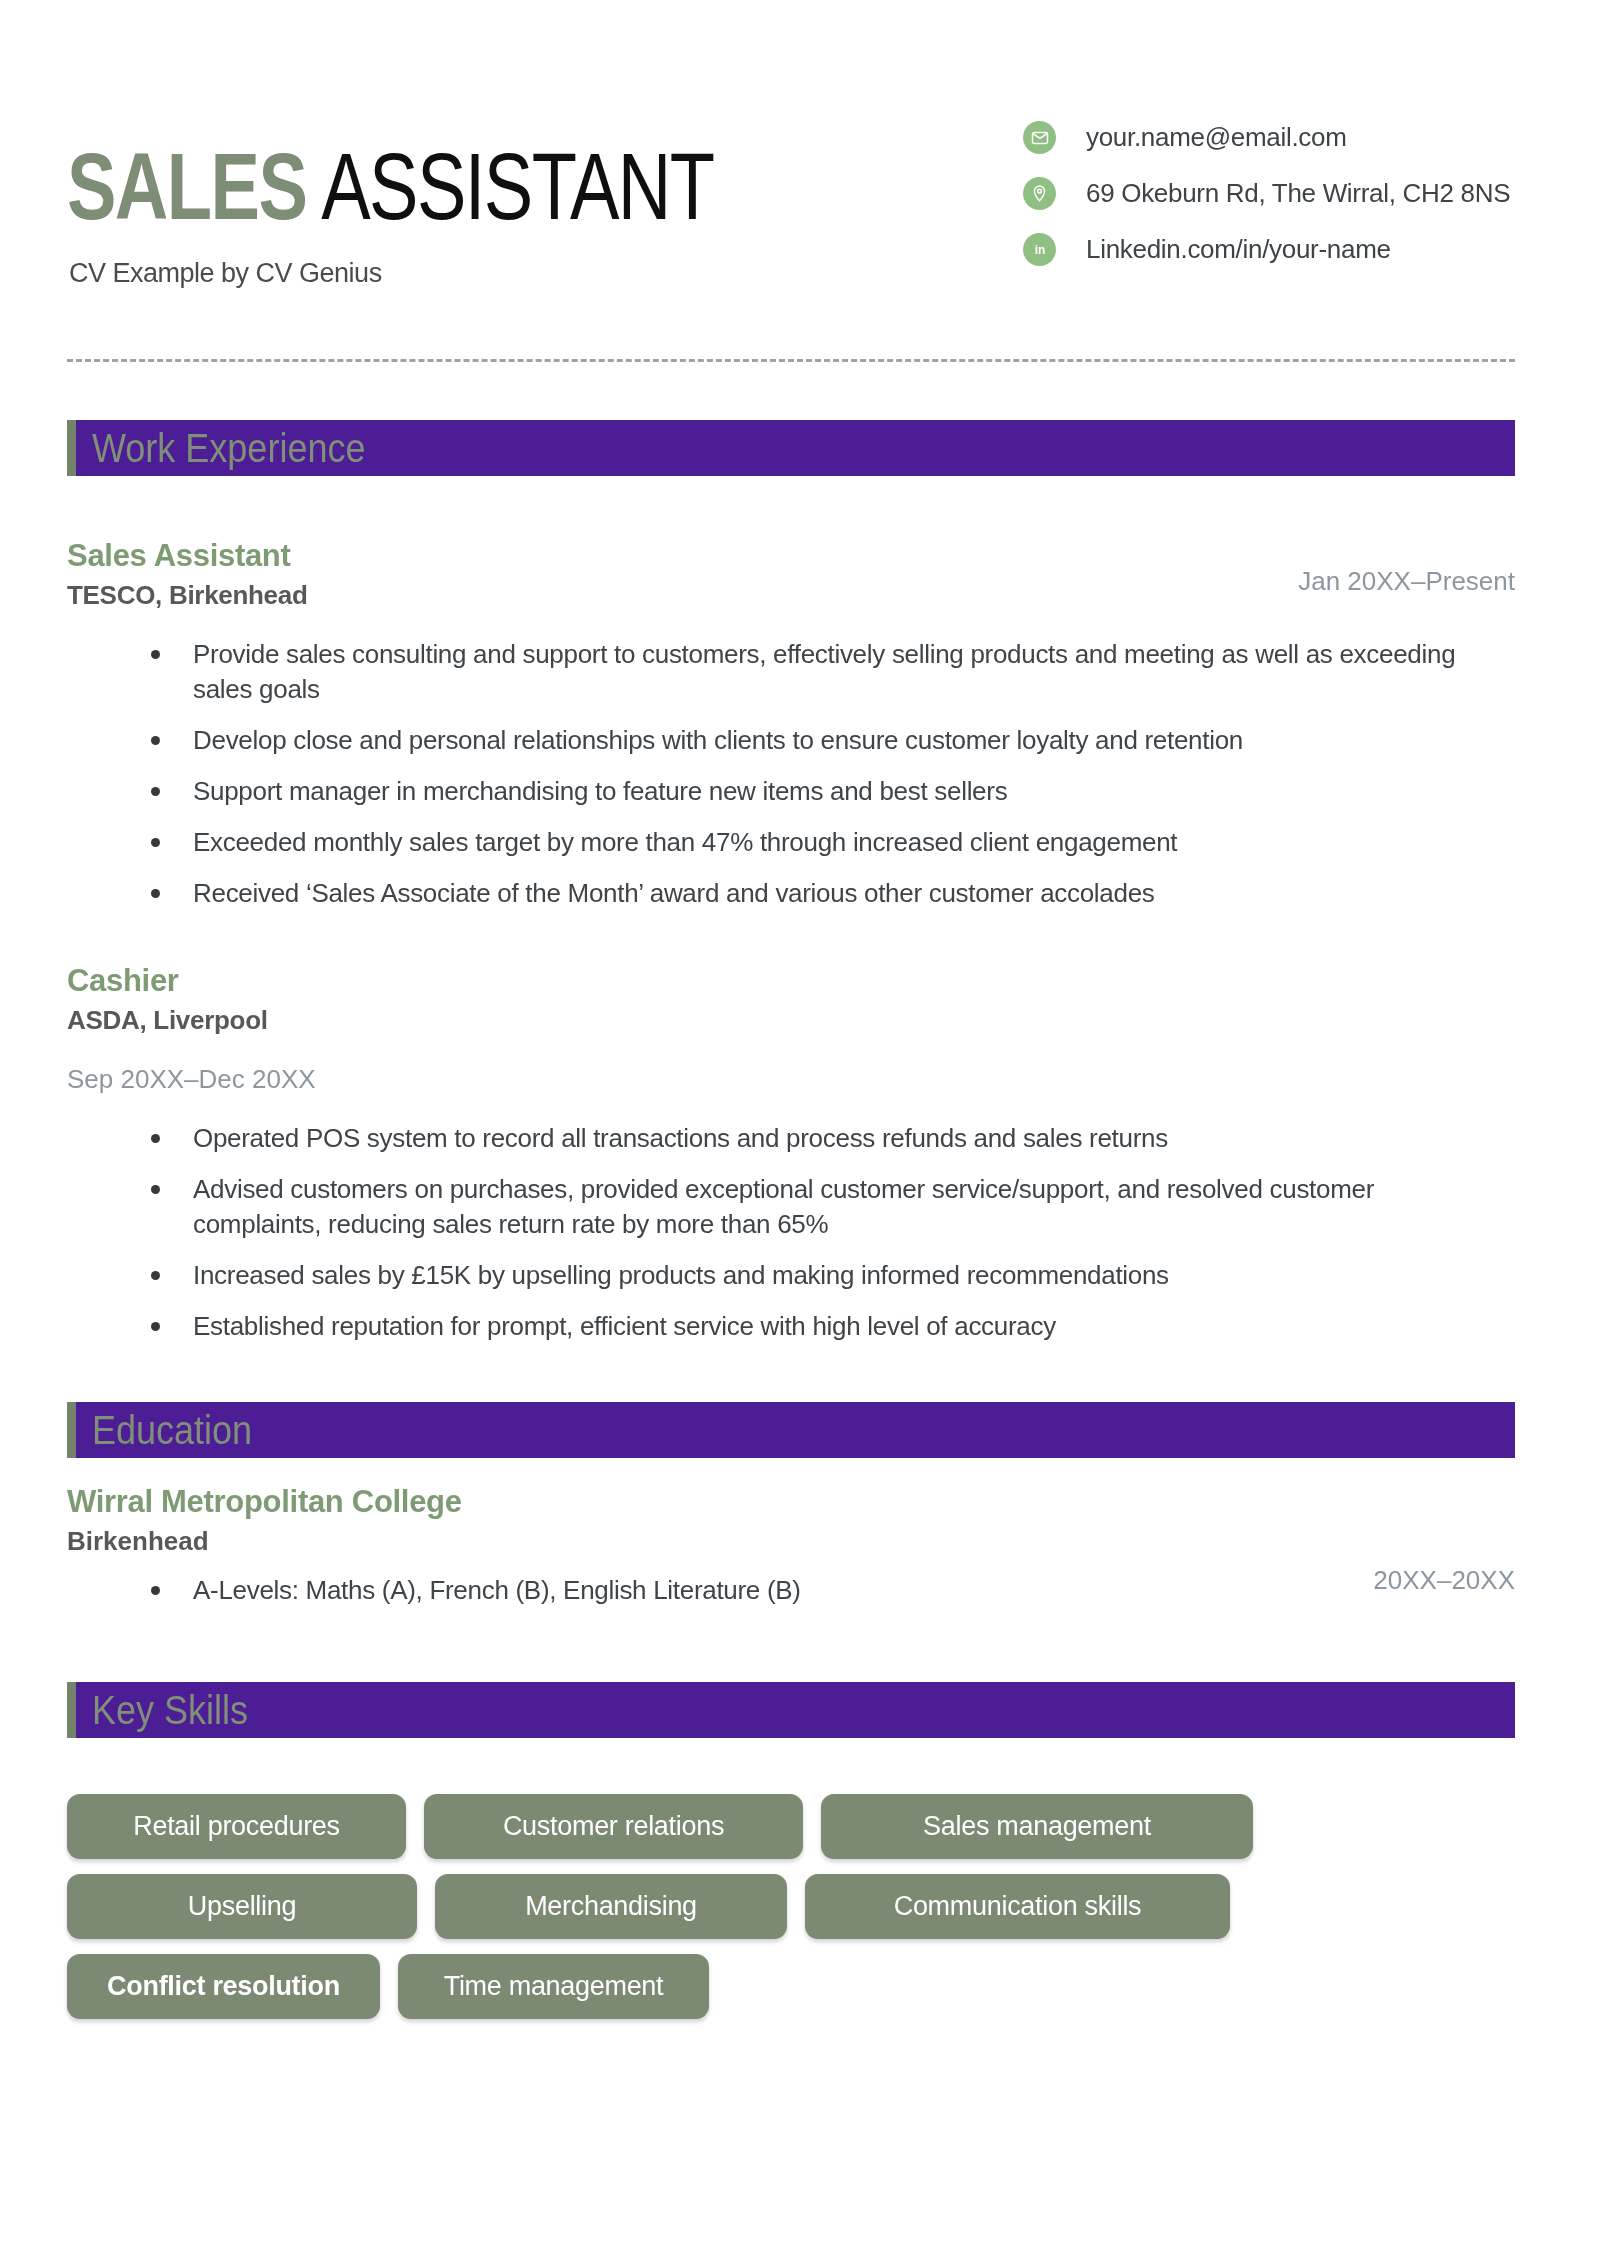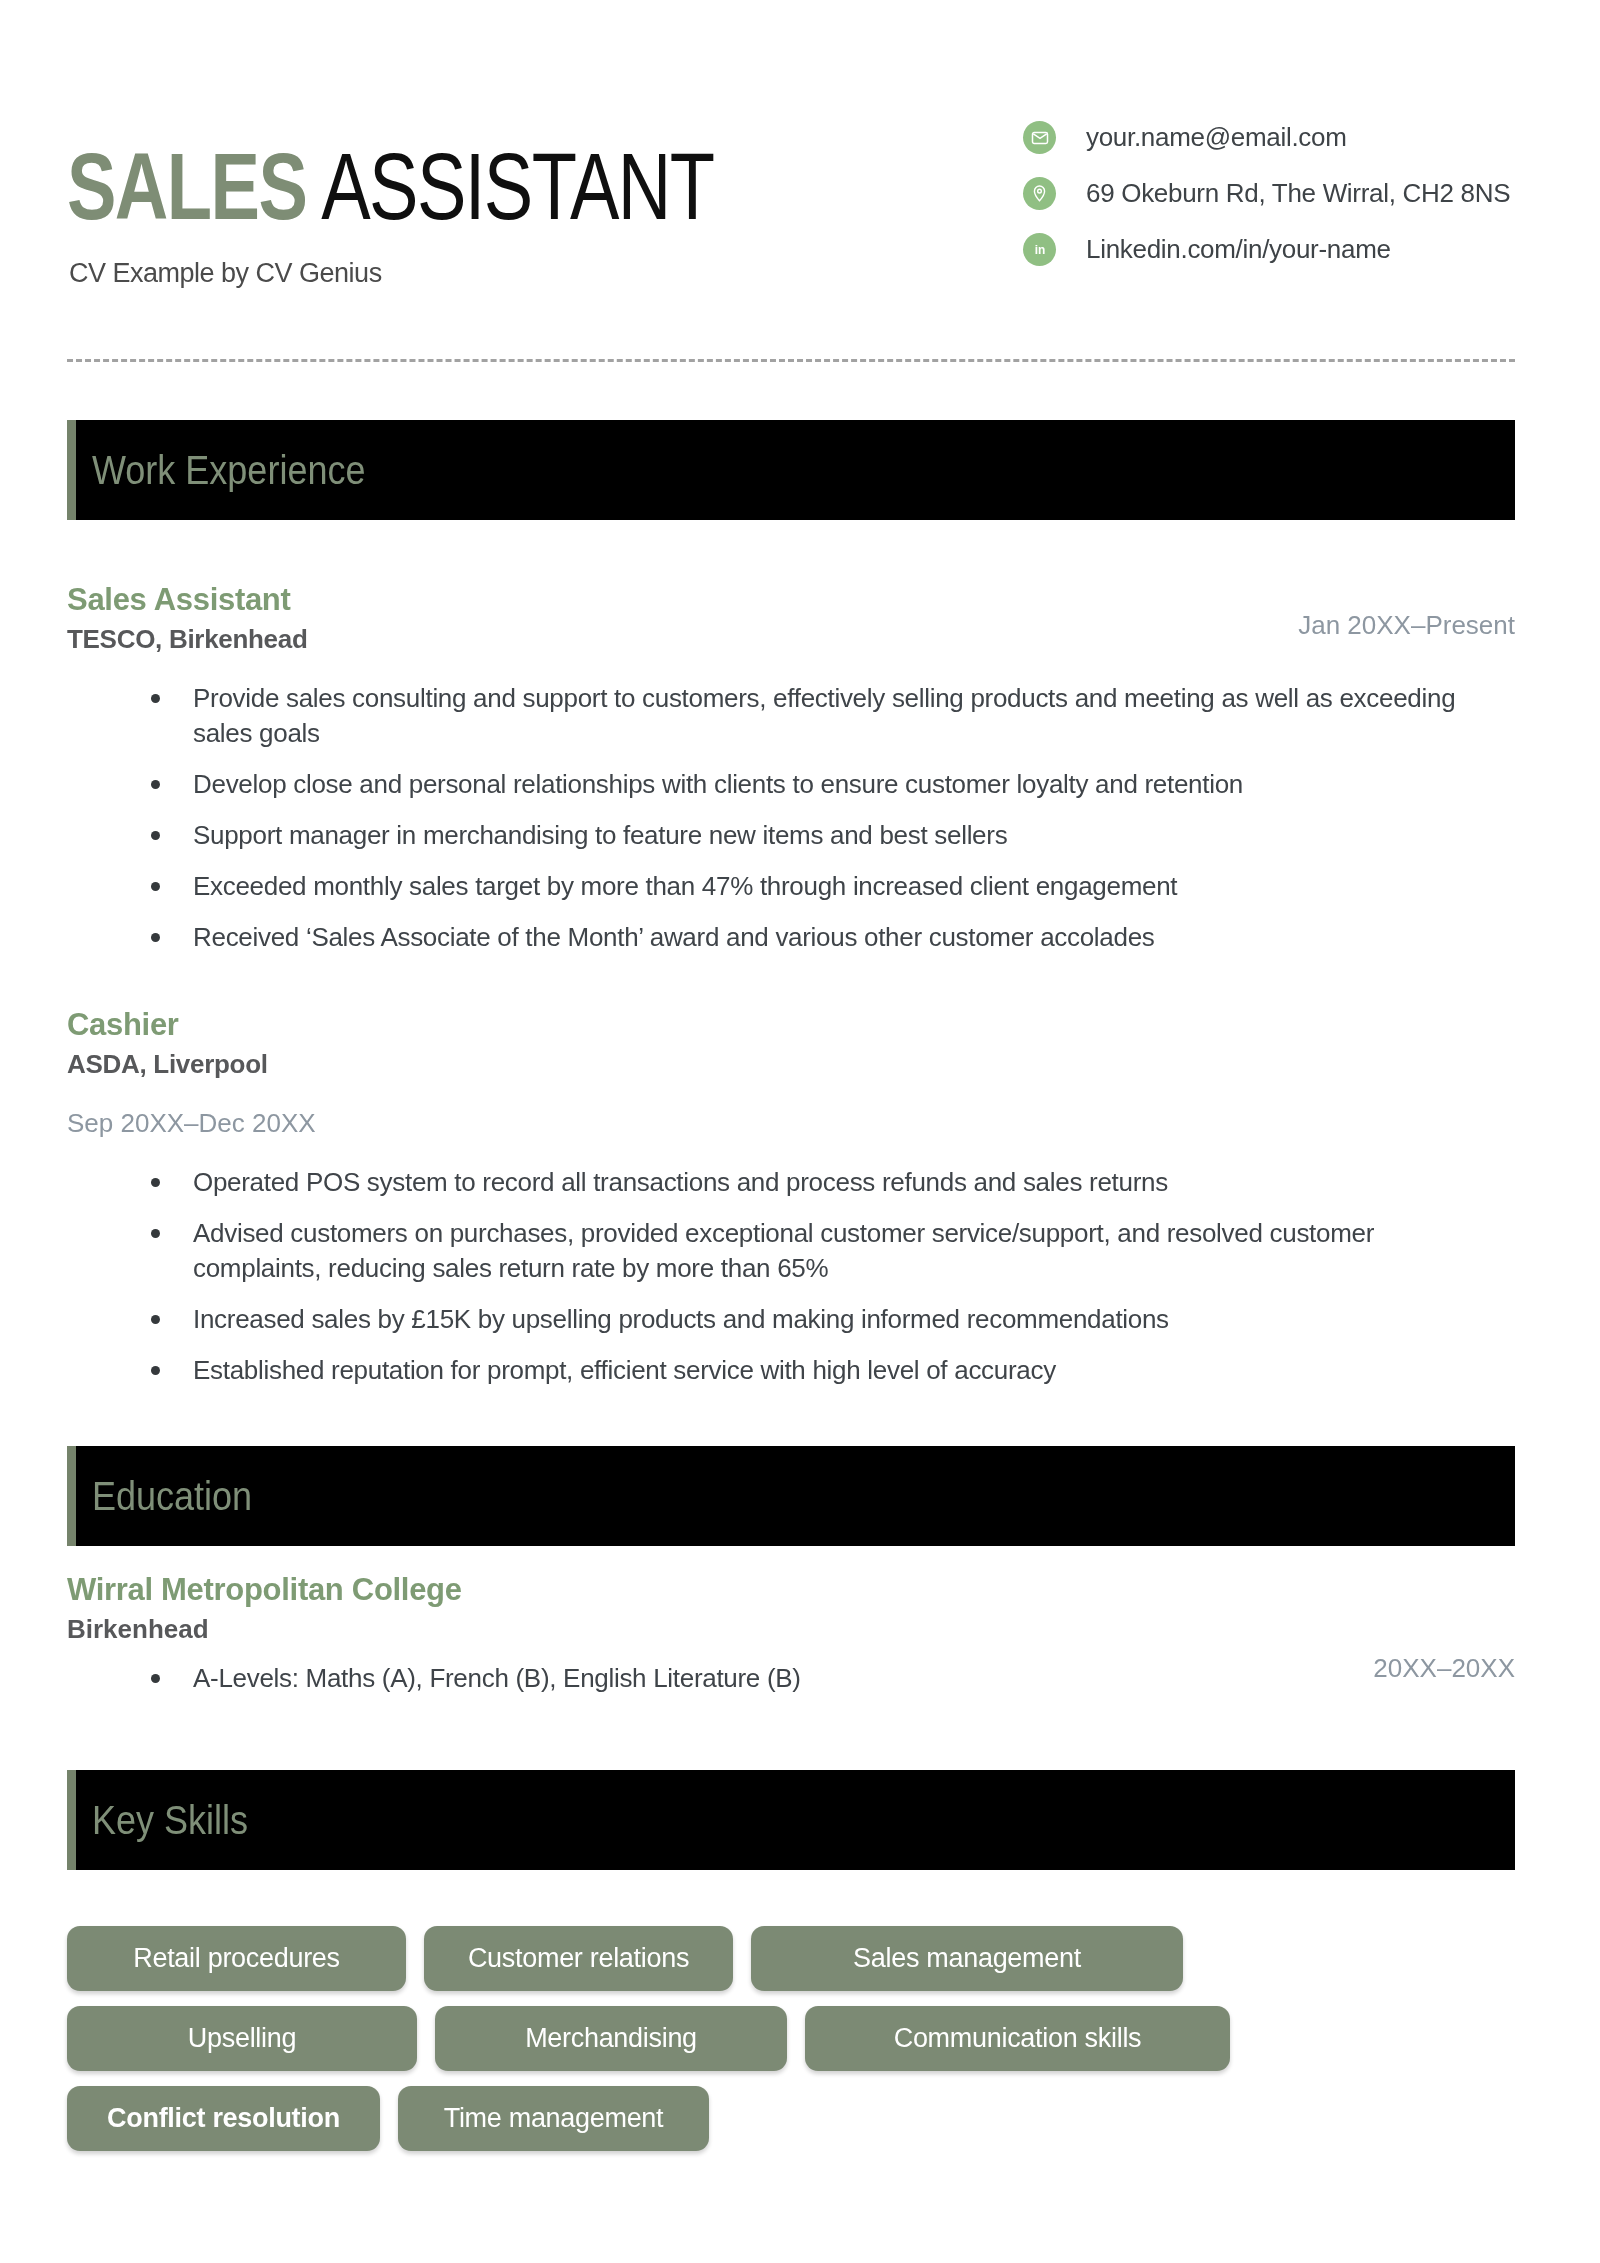--- a/index.html
+++ b/index.html
@@ -29,21 +29,21 @@
     background:#90BF83; display:flex; align-items:center; justify-content:center;
   }
   .cicon svg { display:block; }
   .ctext { margin-left:30px; font-size:26px; color:#3E4347; letter-spacing:-0.3px; white-space:nowrap; }
 
   
   .divider { margin-top:70px; border-top:3px dashed #A2A2A2; height:0; }
 
   
   .section-header {
-    margin-top:58px; height:100px; background:#000000;
+    margin-top:58px; height:56px; background:#4c1d95;
     border-left:9px solid #75836B; display:flex; align-items:center; padding-left:16px;
   }
   .section-header h2 {
     font-size:40px; font-weight:400; color:#7F8F78; letter-spacing:0;
     transform:scaleX(0.9); transform-origin:0 50%; white-space:nowrap;
   }
 
   
   .job-head { display:flex; justify-content:space-between; }
   .job-head.first { margin-top:62px; }
@@ -72,21 +72,21 @@
 
   
   .chips { margin-top:56px; display:flex; flex-wrap:wrap; gap:15px 18px; }
   .chip {
     height:65px; border-radius:13px; background:#7C8A74;
     color:#ffffff; font-size:27px; letter-spacing:-0.3px;
     display:flex; align-items:center; justify-content:center;
     box-shadow:0 3px 4px rgba(0,0,0,0.18);
   }
   .chip:nth-child(1){ width:339px; }
-  .chip:nth-child(2){ width:309px; }
+  .chip:nth-child(2){ width:379px; }
   .chip:nth-child(3){ width:432px; }
   .chip:nth-child(4){ width:350px; }
   .chip:nth-child(5){ width:352px; }
   .chip:nth-child(6){ width:425px; }
   .chip:nth-child(7){ width:313px;font-weight:bold; }
   .chip:nth-child(8){ width:311px; }
 </style>
 </head>
 <body>
 

